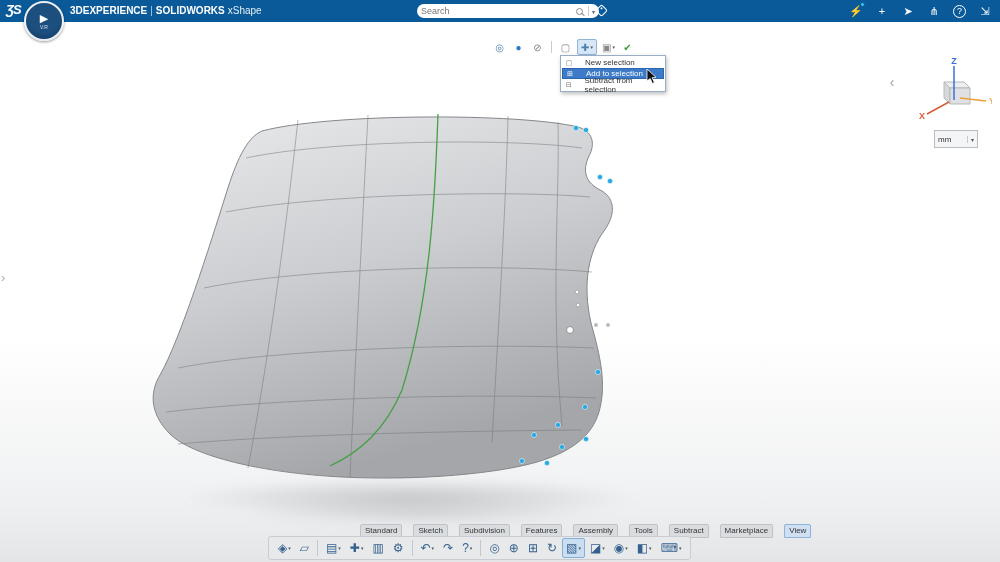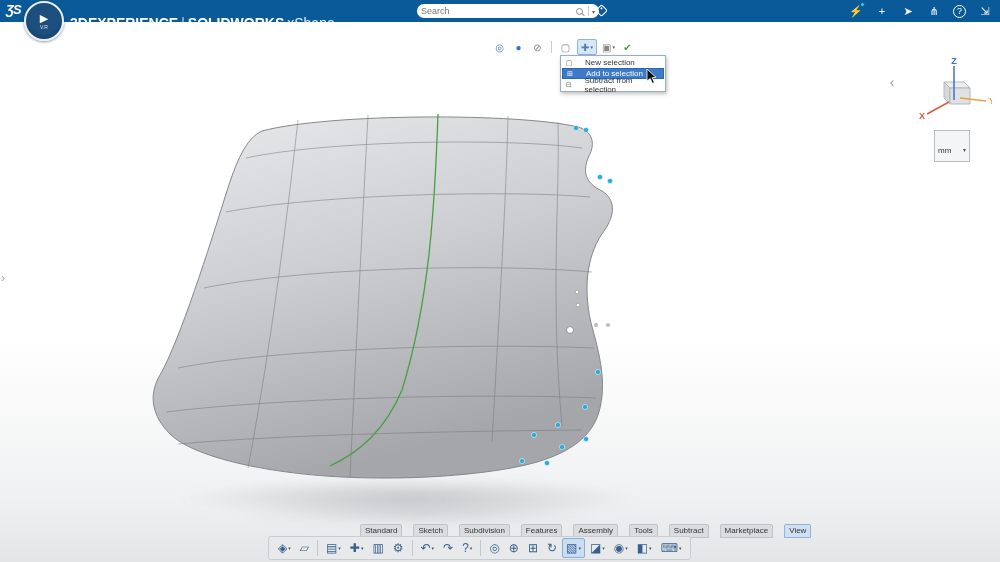--- a/index.html
+++ b/index.html
@@ -8,21 +8,21 @@
 
   
   .titlebar { position:absolute; top:0; left:0; width:1000px; height:22px; background:#0a5a99; z-index:10; }
   .logo { position:absolute; left:6px; top:2px; color:#fff; font-size:13px; font-style:italic; font-weight:bold; letter-spacing:-1px; }
   .compass { position:absolute; left:24px; top:1px; width:40px; height:40px; border-radius:50%;
              background:radial-gradient(circle at 50% 40%, #1c4f7e 55%, #0d3157 100%);
              border:2px solid #e8eef4; box-shadow:0 1px 3px rgba(0,0,0,.4); z-index:11;
              display:flex; flex-direction:column; align-items:center; justify-content:center; }
   .compass .play { color:#fff; font-size:11px; line-height:10px; }
   .compass .vr { color:#cfe2f2; font-size:5px; margin-top:1px; }
-  .brandtext { position:absolute; left:70px; top:15px; color:#fff; font-size:14px; white-space:nowrap; }
+  .brandtext { position:absolute; left:70px; top:5px; color:#fff; font-size:10px; white-space:nowrap; }
   .brandtext b { font-weight:bold; }
   .brandtext .sep { margin:0 3px; opacity:.7; }
   .brandtext .product { font-weight:normal; opacity:.9; margin-left:3px; }
 
   .search { position:absolute; left:417px; top:4px; width:182px; height:14px; background:#fff;
             border-radius:8px; display:flex; align-items:center; padding:0 4px; }
   .search input { border:none; outline:none; flex:1; font-size:9px; color:#444; background:transparent;
                   font-family:"Liberation Sans", sans-serif; }
   .mag { width:7px; height:7px; border:1px solid #8a8a8a; border-radius:50%; position:relative; margin:0 2px; flex:none; }
   .mag::after { content:""; position:absolute; width:4px; height:1px; background:#8a8a8a;
@@ -63,22 +63,22 @@
   .sel-menu-item .mi-icon { font-size:7px; color:#777; width:8px; text-align:center; }
   .sel-menu-item.active { background:#3d7bc8; color:#fff; border:1px solid #2c66ad; }
   .sel-menu-item.active .mi-icon { color:#fff; }
 
   .cursor { position:absolute; left:646px; top:47px; z-index:7; }
 
   .collapse-right { position:absolute; left:884px; top:50px; width:16px; height:20px;
                     font-size:14px; color:#9aa0a6; text-align:center; line-height:20px; }
 
   .viewcube { position:absolute; left:916px; top:34px; }
-  .units { position:absolute; left:934px; top:108px; width:36px; height:13px; background:#f4f5f6;
-           border:1px solid #b8bcc0; display:flex; font-size:8px; color:#333; padding:15px 3px; }
+  .units { position:absolute; left:934px; top:108px; width:44px; height:13px; background:#f4f5f6;
+           border:1px solid #b8bcc0; display:flex; align-items:center; font-size:8px; color:#333; padding:8px 3px; }
   .units .uval { flex:1; }
   .units .caret { font-size:6px; color:#555; border-left:1px solid #c5c9cd; padding-left:3px; }
 
   .expand-left { position:absolute; left:1px; top:248px; font-size:13px; color:#a8acb0; }
 
   .model { position:absolute; left:130px; top:78px; }
 
   
   .tabs { position:absolute; left:360px; top:502px; display:flex; gap:11px; }
   .tab { font-size:8px; padding:1px 4px 2px; background:#dadde0; border:1px solid #bfc3c7;

